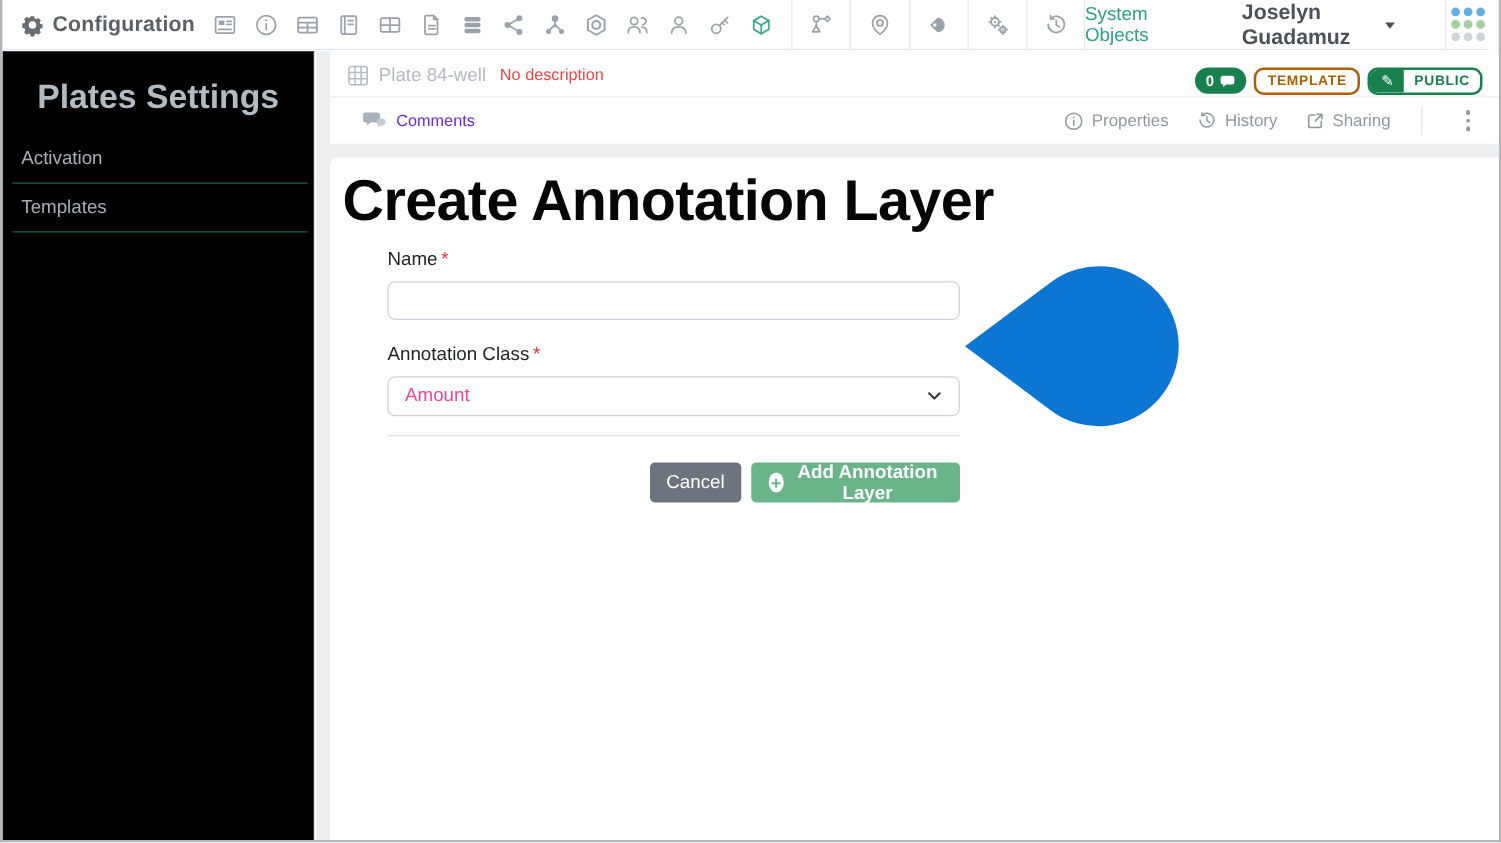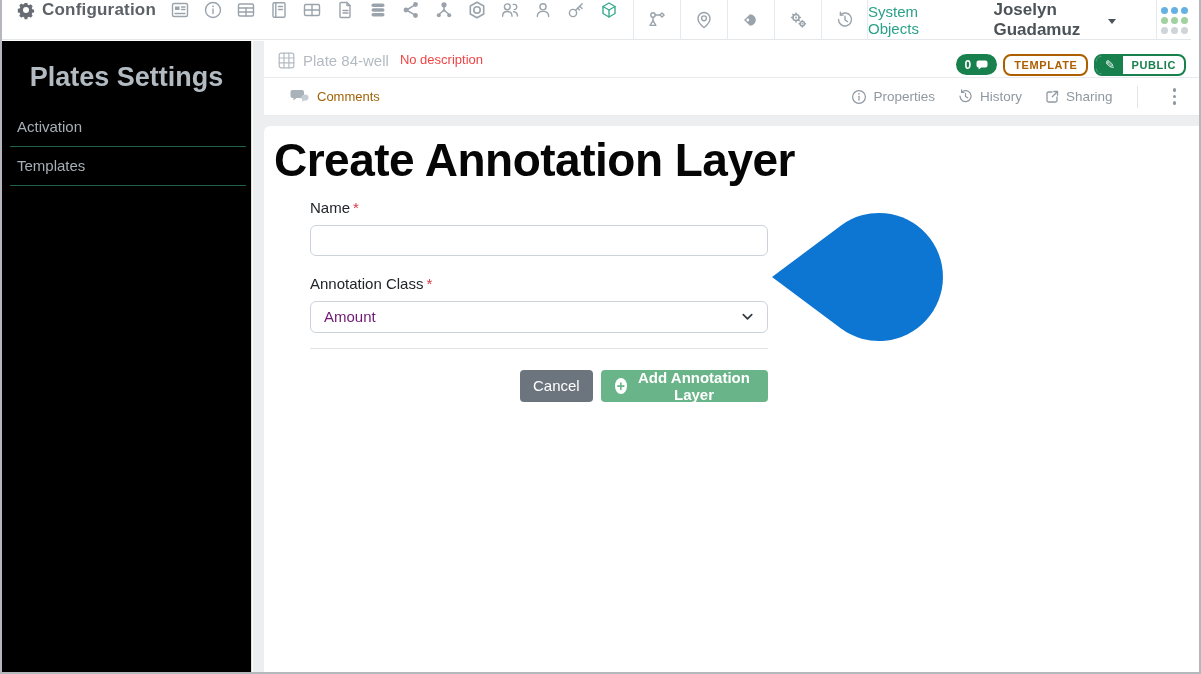--- a/index.html
+++ b/index.html
@@ -3,21 +3,21 @@
 <meta charset="utf-8">
 <style>
   * { margin:0; padding:0; box-sizing:border-box; }
   html,body { width:1201px; height:674px; }
   body { font-family:"Liberation Sans", sans-serif; background:#fff; }
   .viewport { position:relative; width:1201px; height:674px; overflow:hidden;
     border-left:2px solid #b4b7bb; border-right:2px solid #b4b7bb; border-bottom:2px solid #b4b7bb; background:#fff; }
 
   
   .topbar { position:absolute; top:0; left:0; right:8px; height:40px; background:#fff;
-    border-bottom:1px solid #e4e7ea; display:flex; align-items:flex-start; padding-left:14px; }
+    border-bottom:1px solid #e4e7ea; display:flex; align-items:center; padding-left:14px; }
   .cfg-gear { color:#676d73; width:20px; height:20px; margin-right:6px; }
   .cfg-title { color:#5b6167; font-size:17px; font-weight:bold; letter-spacing:.2px; }
   .tb-icons { display:flex; align-items:center; gap:13px; margin-left:14px; }
   .tbi { width:20px; height:20px; color:#9aa3ab; cursor:pointer; }
   .tbi.active { color:#3aab8f; }
   .ic { stroke:currentColor; fill:none; stroke-width:1.4; stroke-linecap:round; stroke-linejoin:round; display:block; }
   .tb-cells { display:flex; align-items:stretch; height:40px; margin-left:14px; }
   .icon-cell { width:47px; display:flex; align-items:center; justify-content:center;
     border-left:1px solid #e7eaec; color:#9aa3ab; cursor:pointer; }
   .icon-cell:last-child { border-right:1px solid #e7eaec; }
@@ -51,38 +51,38 @@
     display:flex; align-items:center; gap:5px; padding:0 9px; font-size:12px; font-weight:bold; cursor:pointer; }
   .badge-template { border:2px solid #ad5f00; color:#ad5f00; background:#fff; height:22px; border-radius:8px;
     display:flex; align-items:center; padding:0 9px; font-size:11px; font-weight:bold; letter-spacing:.6px; cursor:pointer; }
   .badge-public { border:2px solid #17804d; background:#fff; height:22px; border-radius:8px;
     display:flex; overflow:hidden; cursor:pointer; }
   .seg-pencil { background:#17804d; color:#fff; width:27px; display:flex; align-items:center; justify-content:center; font-size:12px; }
   .seg-label { color:#17804d; font-weight:bold; font-size:11px; letter-spacing:.6px; display:flex; align-items:center; padding:0 8px; }
 
   .tools-row { position:absolute; top:37px; left:11px; right:0; height:38px; background:#fff;
     border-bottom:1px solid #e9ebee; display:flex; align-items:center; padding:0 10px 0 26px; }
-  .comments-btn { display:flex; align-items:center; gap:7px; color:#a16207; font-size:13px; cursor:pointer; }
+  .comments-btn { display:flex; align-items:center; gap:7px; color:#6d28d9; font-size:13px; cursor:pointer; }
   .right-tools { margin-left:auto; display:flex; align-items:center; gap:22px; color:#8f98a0; font-size:13.5px; }
   .tool { display:flex; align-items:center; gap:6px; cursor:pointer; }
   .tools-divider { width:1px; height:22px; background:#e2e5e8; margin-left:2px; }
   .kebab { display:flex; flex-direction:column; gap:3px; padding:6px 13px; cursor:pointer; }
   .kebab i { width:3.5px; height:3.5px; border-radius:50%; background:#8f98a0; display:block; }
 
   .card { position:absolute; top:85px; left:11px; right:0; bottom:0; background:#fff;
     border-top-left-radius:6px; padding:9px 0 0 10px; }
   .h1 { font-size:46px; font-weight:bold; color:#060606; letter-spacing:-.5px; line-height:1.1; }
   .form { margin-left:36px; margin-top:13px; width:458px; }
   .flabel { font-size:15px; color:#212529; margin-bottom:9px; }
   .req { color:#dc3545; margin-left:3px; }
   .tinput { width:100%; height:31px; border:1px solid #ccd3da; border-radius:6px;
     margin-bottom:19px; padding:0 12px; font-size:15px; outline:none; font-family:"Liberation Sans",sans-serif; }
   .fselect { width:100%; height:32px; border:1px solid #ccd3da; border-radius:6px; background:#fff;
     display:flex; align-items:center; justify-content:space-between; padding:0 12px 0 13px;
-    font-size:15px; color:#701a75; cursor:pointer; }
+    font-size:15px; color:#ec4899; cursor:pointer; }
   .hr { border:none; border-top:1px solid #e0e4e7; margin:15px 0 0 0; }
   .btn-row { display:flex; gap:8px; margin-top:21px; padding-left:210px; }
   .btn { height:32px; border:none; border-radius:4px; color:#fff; font-size:15px;
     font-family:"Liberation Sans",sans-serif; cursor:pointer; }
   .btn-cancel { background:#6c757d; padding:0 13px; }
   .btn-add { background:#69b488; padding:0 14px; display:flex; align-items:center; gap:7px; font-weight:bold; }
   .plus-circle { width:16px; height:16px; border-radius:50%; background:#fff; color:#69b488;
     display:flex; align-items:center; justify-content:center; font-size:14px; font-weight:bold; line-height:1; }
 
   .pointer { position:absolute; left:770px; top:212px; }

